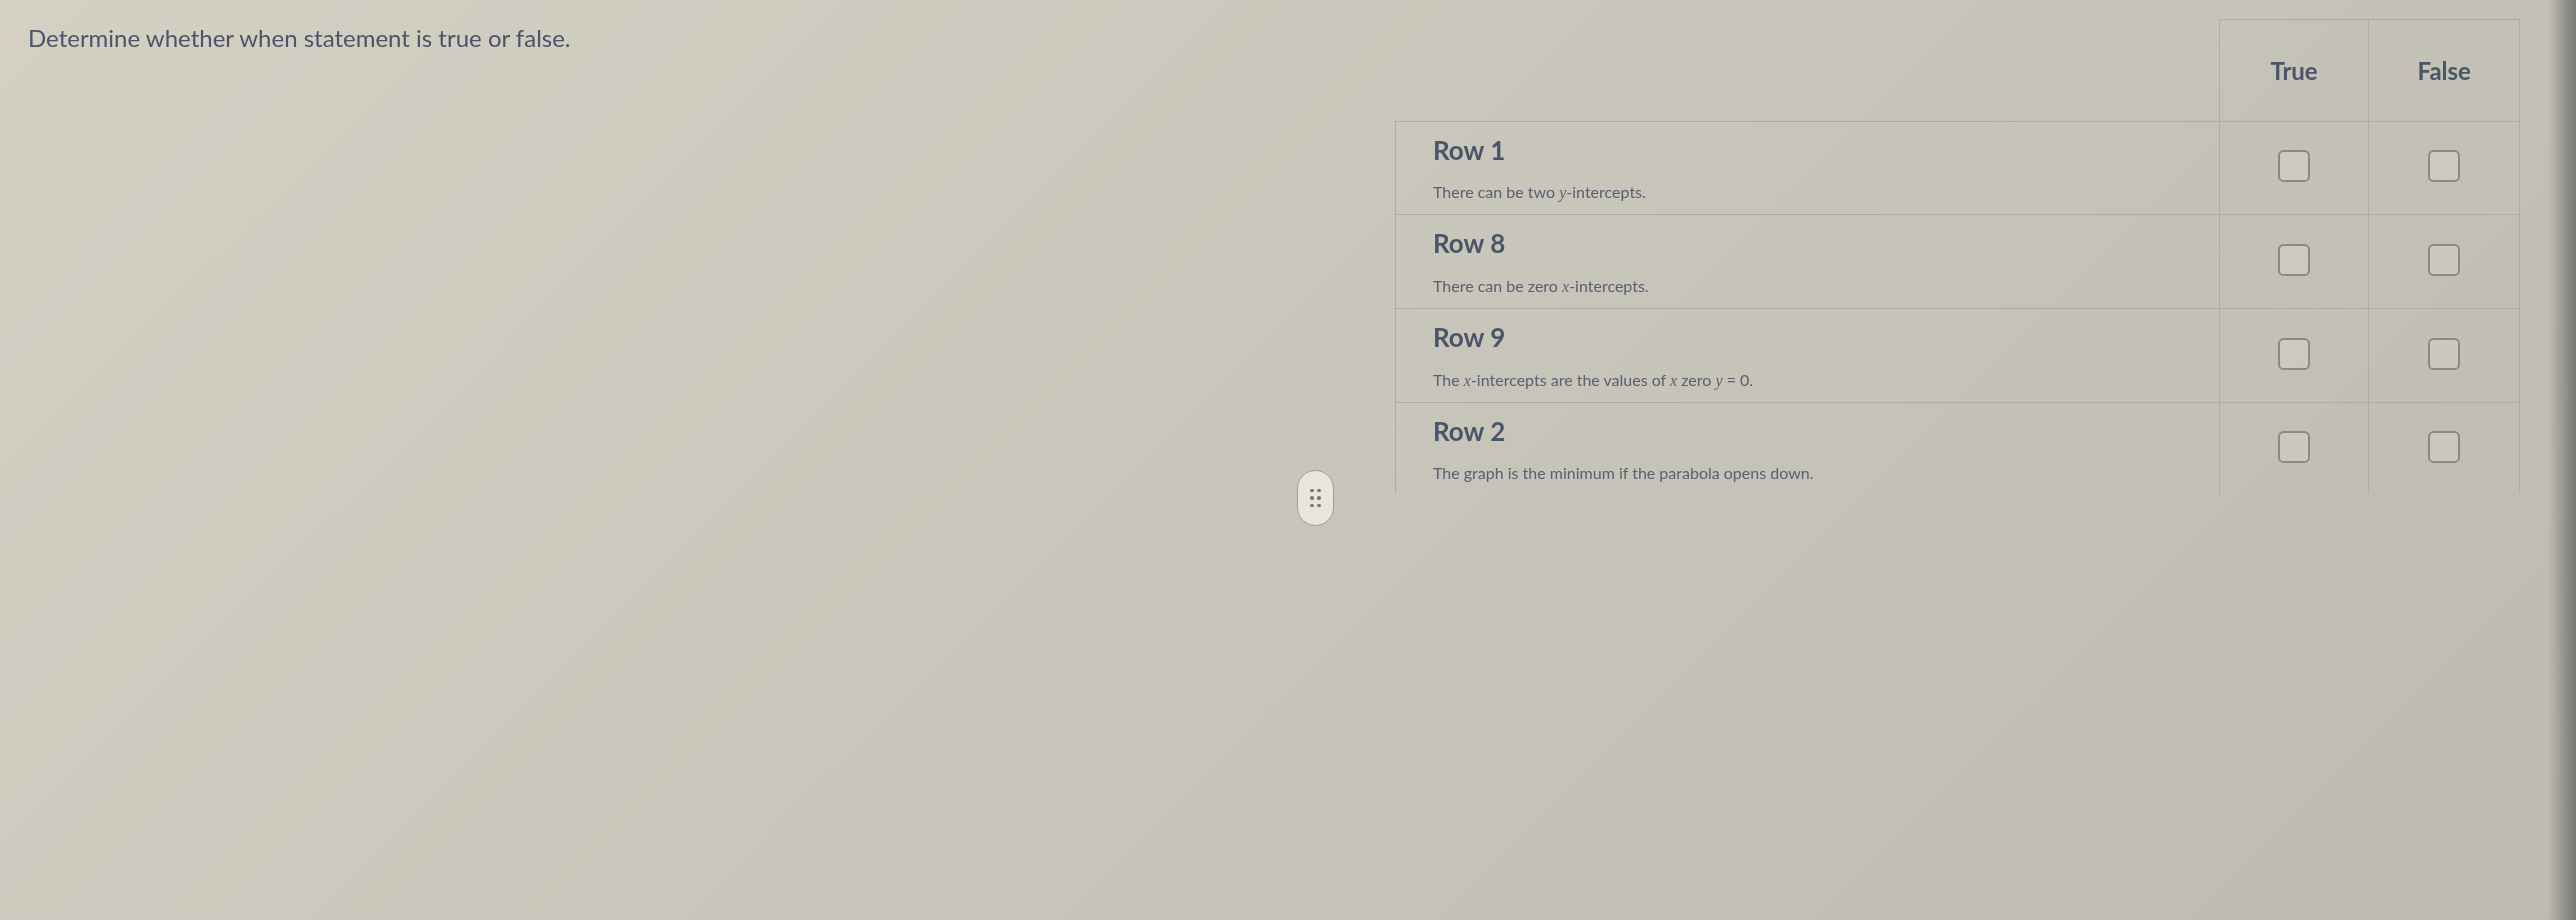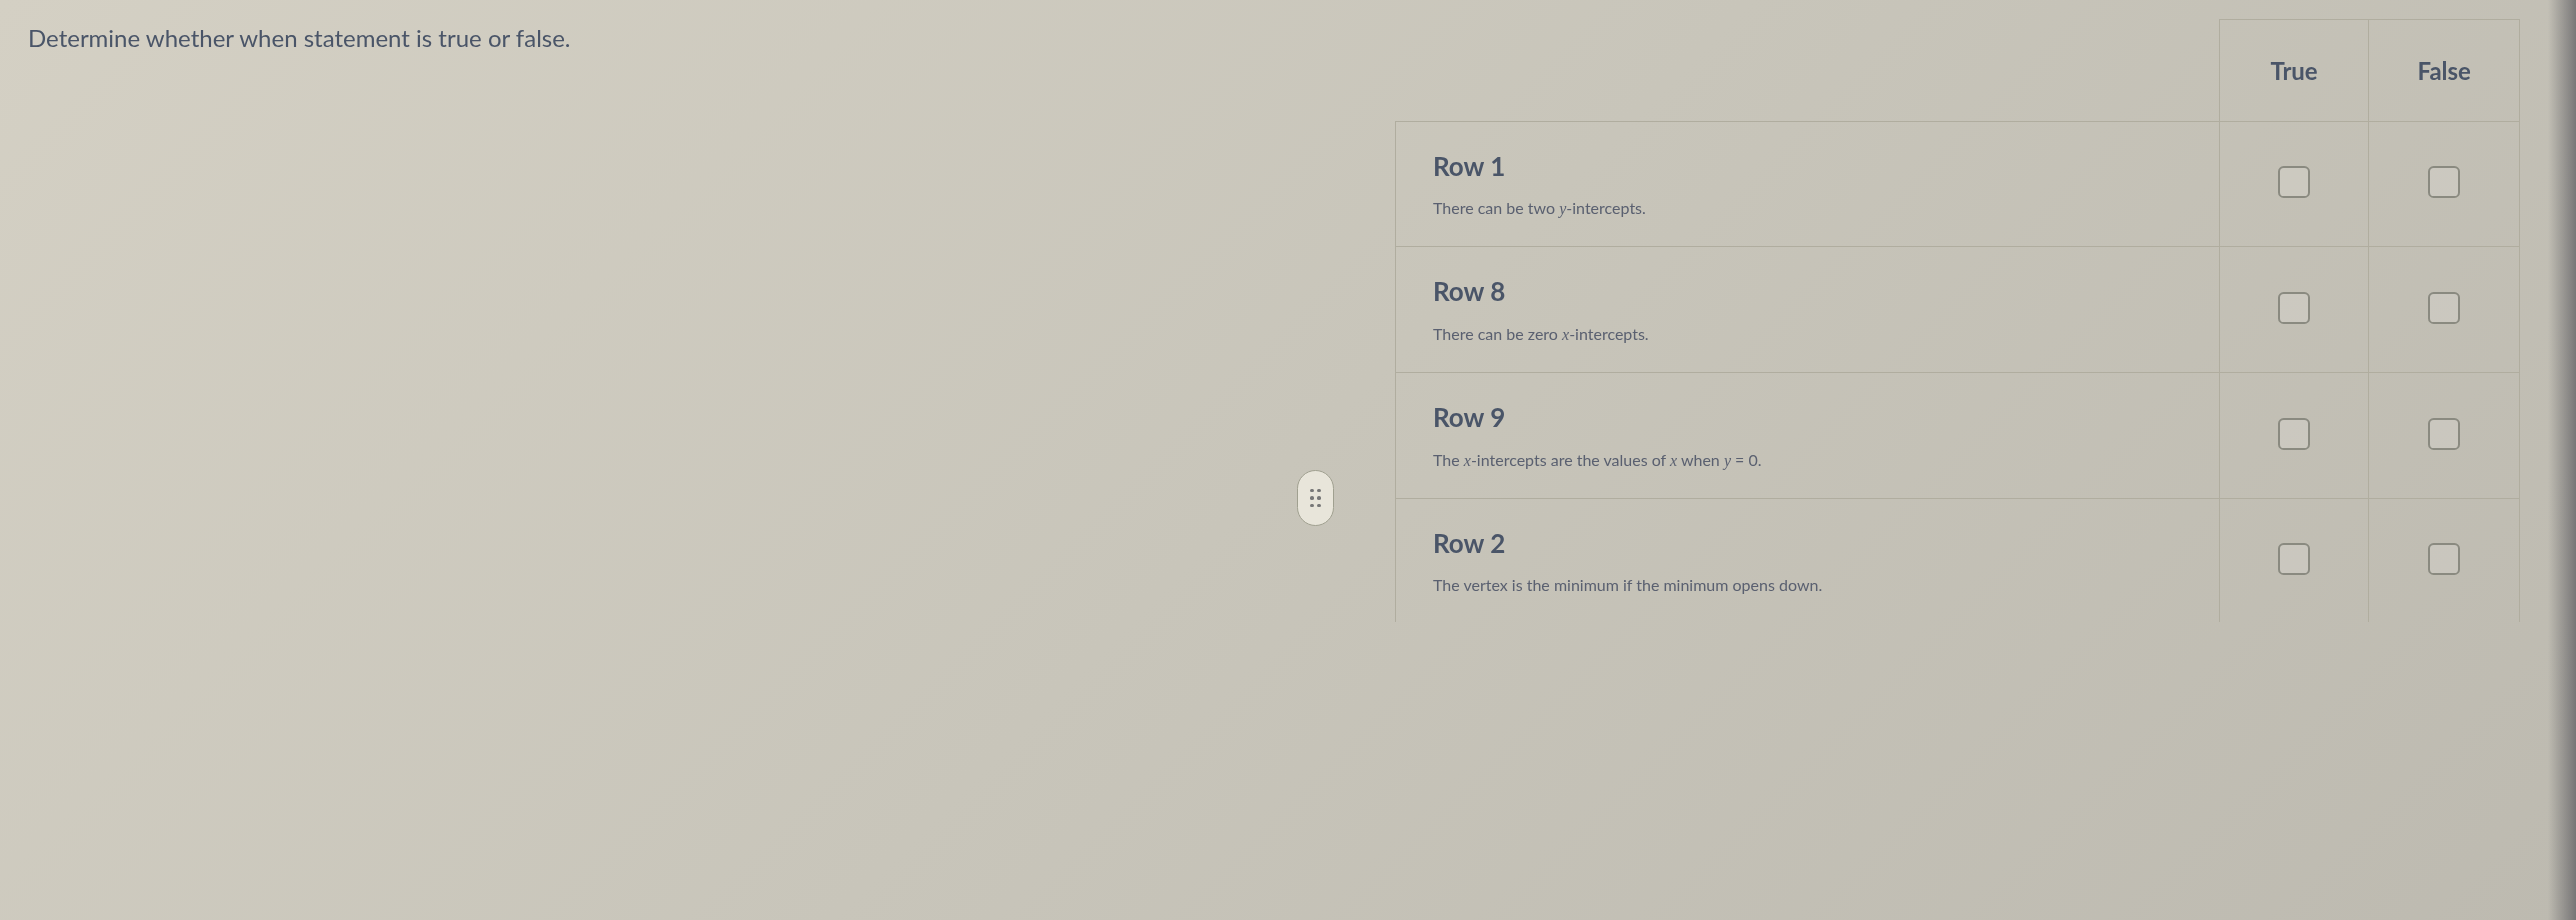--- a/index.html
+++ b/index.html
@@ -58,21 +58,21 @@
   }
   table.tf thead th {
     height:102px;
     font-size:24px;
     font-weight:700;
     color:#4a5568;
     text-align:center;
   }
   table.tf thead th.stmt-head { border-top:none; border-left:none; }
   table.tf tbody td.stmt {
-    padding:28px 37px;
+    padding:12px 37px;
     width:939px;
   }
   .row-title {
     font-size:26px;
     font-weight:700;
     color:#4a5568;
     margin-bottom:16.7px;
   }
   .row-text {
     font-size:16px;
@@ -143,31 +143,31 @@
             <span>There can be zero </span><span class="mathvar">x</span><span>-intercepts.</span>
           </div>
         </td>
         <td class="opt"><span class="chk"></span></td>
         <td class="opt"><span class="chk"></span></td>
       </tr>
       <tr>
         <td class="stmt">
           <div class="row-title">Row 9</div>
           <div class="row-text">
-            <span>The </span><span class="mathvar">x</span><span>-intercepts are the values of </span><span class="mathvar">x</span><span> when </span><span class="mathvar">y</span><span> = 0.</span>
+            <span>The </span><span class="mathvar">x</span><span>-intercepts are the values of </span><span class="mathvar">x</span><span> zero </span><span class="mathvar">y</span><span> = 0.</span>
           </div>
         </td>
         <td class="opt"><span class="chk"></span></td>
         <td class="opt"><span class="chk"></span></td>
       </tr>
       <tr>
         <td class="stmt" style="border-bottom:none;">
           <div class="row-title">Row 2</div>
           <div class="row-text">
-            <span>The vertex is the minimum if the minimum opens down.</span>
+            <span>The graph is the minimum if the parabola opens down.</span>
           </div>
         </td>
         <td class="opt" style="border-bottom:none;"><span class="chk"></span></td>
         <td class="opt" style="border-bottom:none;"><span class="chk"></span></td>
       </tr>
     </tbody>
   </table>
 </div>
 
 <div class="scroll-edge"></div>

